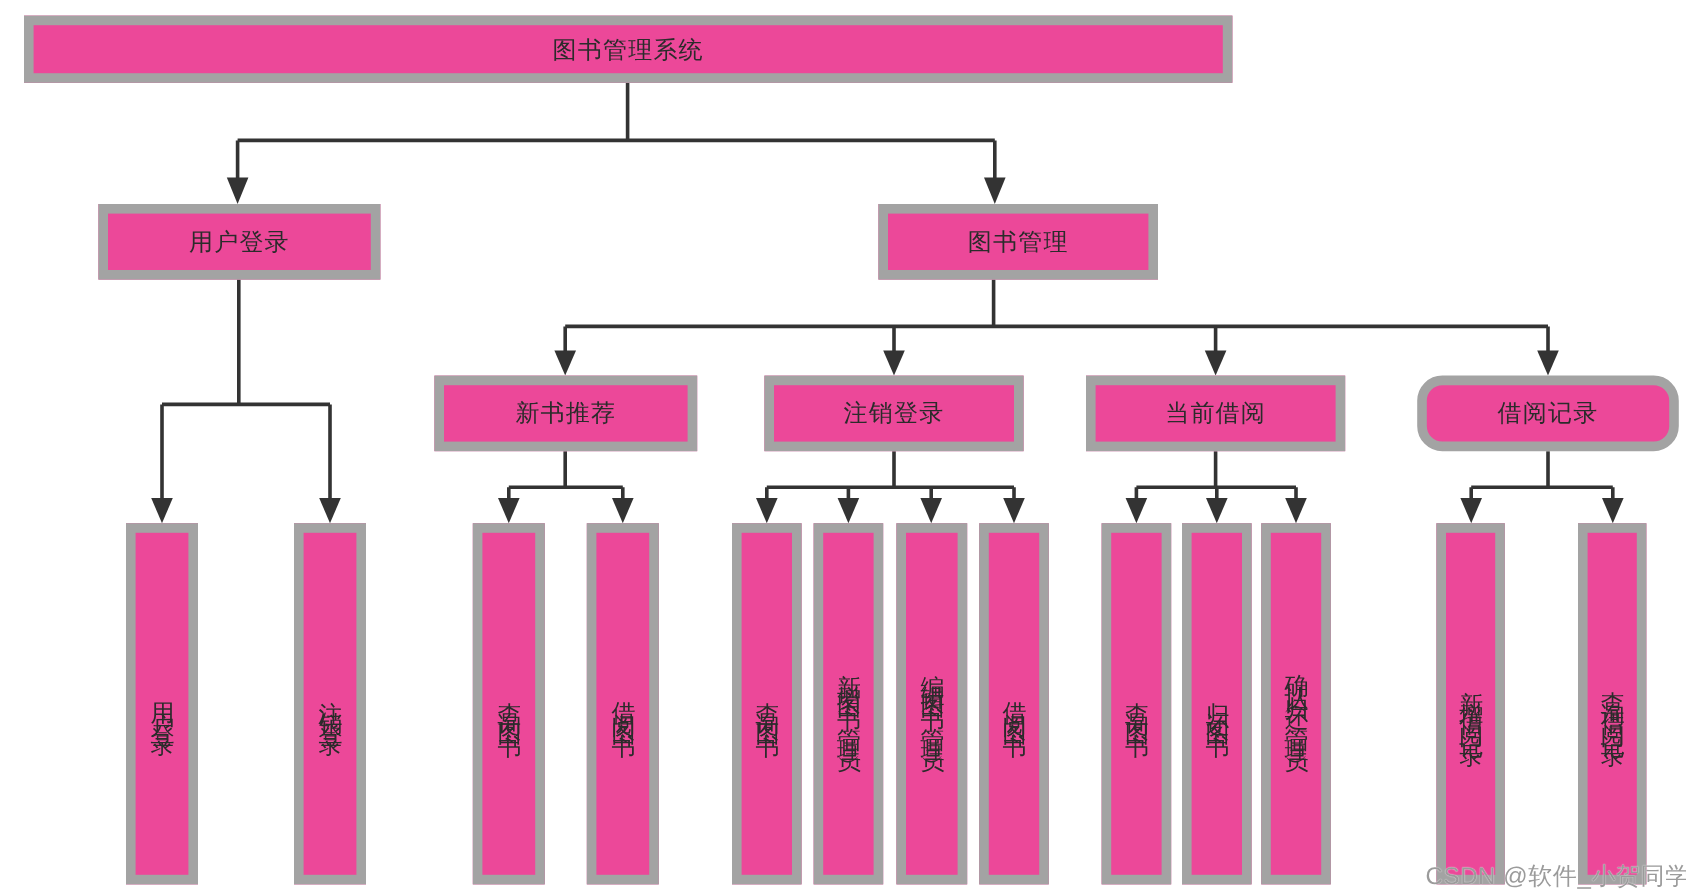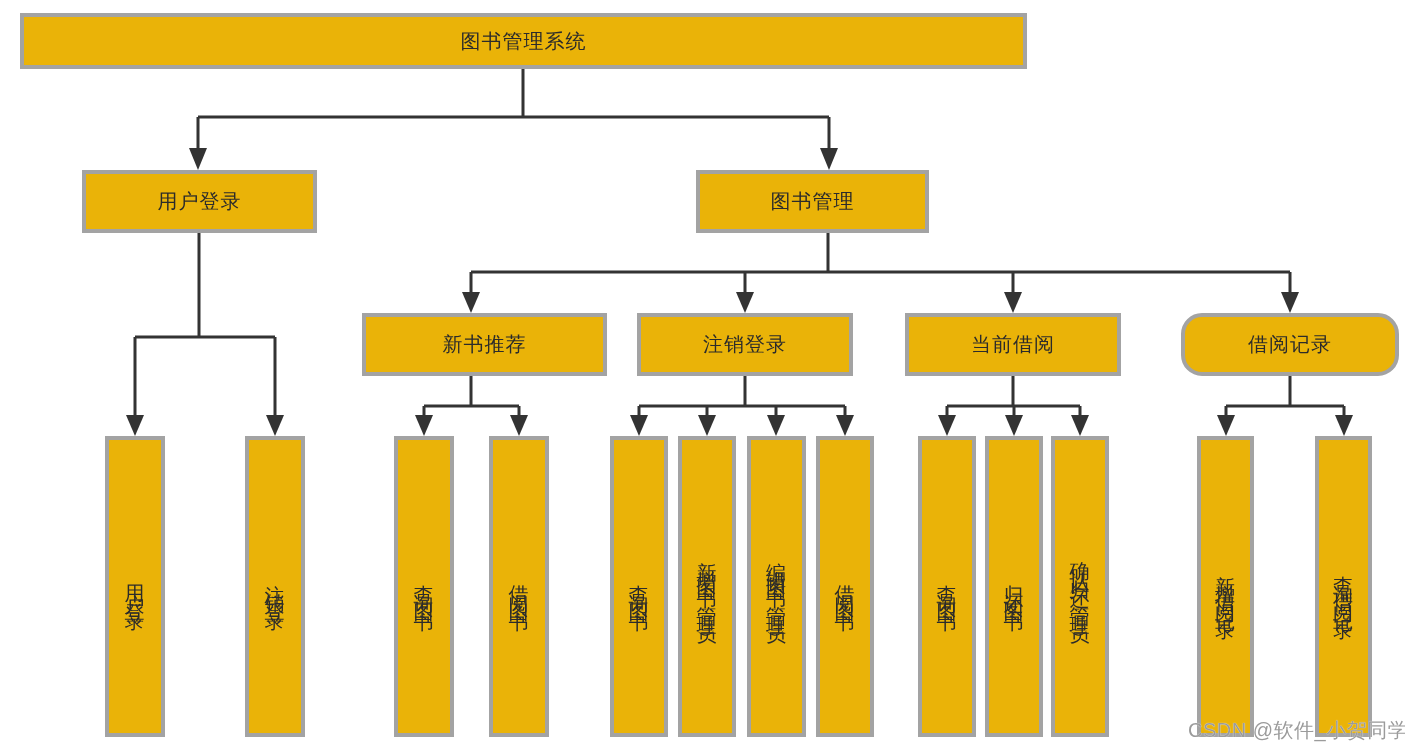--- a/index.html
+++ b/index.html
@@ -12,22 +12,22 @@
     font-family: "Liberation Sans", "DejaVu Sans", sans-serif;
     color: #2b2b2b;
     overflow: hidden;
   }
   .stage > svg {
     position: absolute;
     left: 0; top: 0;
   }
   .node {
     position: absolute;
-    background: #eab308;
-    border: 4px solid #a3a3a3;
+    background: #ec4899;
+    border: 8px solid #a3a3a3;
     display: flex;
     align-items: center;
     justify-content: center;
     text-align: center;
   }
   .hbox span {
     font-size: 20px;
     letter-spacing: 1px;
     white-space: nowrap;
   }
@@ -102,25 +102,25 @@
     </g>
   </svg>
 
   <div class="node hbox" style="left:20px; top:13px; width:1007px; height:56px;">
     <span>图书管理系统</span>
   </div>
 
   <div class="node hbox" style="left:82px; top:170px; width:235px; height:63px;">
     <span>用户登录</span>
   </div>
-  <div class="node hbox" style="left:696px; top:170px; width:233px; height:63px;">
+  <div class="node hbox" style="left:732px; top:170px; width:233px; height:63px;">
     <span>图书管理</span>
   </div>
 
-  <div class="node hbox" style="left:362px; top:313px; width:245px; height:63px;">
+  <div class="node hbox" style="left:362px; top:313px; width:219px; height:63px;">
     <span>新书推荐</span>
   </div>
   <div class="node hbox" style="left:637px; top:313px; width:216px; height:63px;">
     <span>注销登录</span>
   </div>
   <div class="node hbox" style="left:905px; top:313px; width:216px; height:63px;">
     <span>当前借阅</span>
   </div>
   <div class="node hbox" style="left:1181px; top:313px; width:218px; height:63px;border-radius:21px;">
     <span>借阅记录</span>

